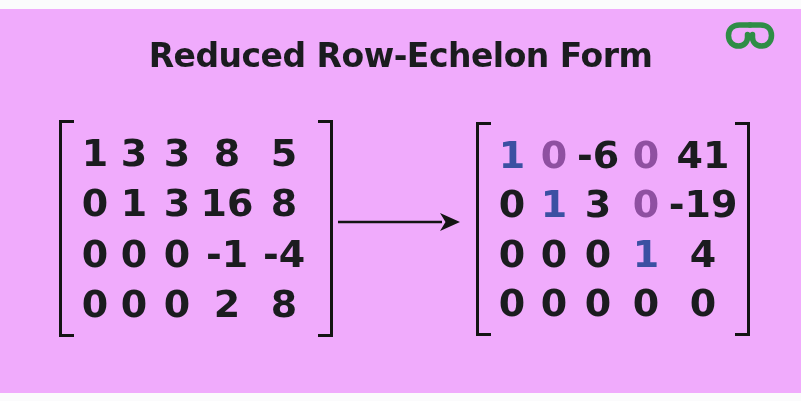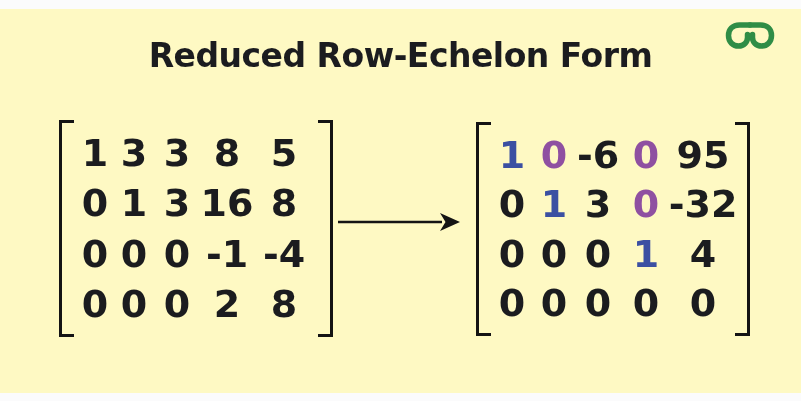--- a/index.html
+++ b/index.html
@@ -2,21 +2,21 @@
 <html><head>
 <meta charset="utf-8">
 <style>
   html, body { margin: 0; padding: 0; background: #e9eaec; }
   * { box-sizing: border-box; }
 
   .canvas {
     position: relative;
     width: 801px;
     height: 401px;
-    background: #fef9c3;
+    background: #f0abfc;
     overflow: hidden;
     font-family: "DejaVu Sans", "Liberation Sans", sans-serif;
   }
 
   .strip {
     position: absolute;
     left: 0;
     width: 801px;
     background: #fbfbfc;
   }
@@ -140,26 +140,26 @@
     <path d="M104 3 L124 12 L104 21 L109.5 12 Z" fill="#141414"></path>
   </svg>
 
   <div class="matrix m-right">
     <div class="bracket l"></div>
     <div class="mgrid">
         <div class="cell blue">1</div>
         <div class="cell purple">0</div>
         <div class="cell ink">-6</div>
         <div class="cell purple">0</div>
-        <div class="cell ink">95</div>
+        <div class="cell ink">41</div>
         <div class="cell ink">0</div>
         <div class="cell blue">1</div>
         <div class="cell ink">3</div>
         <div class="cell purple">0</div>
-        <div class="cell ink">-32</div>
+        <div class="cell ink">-19</div>
         <div class="cell ink">0</div>
         <div class="cell ink">0</div>
         <div class="cell ink">0</div>
         <div class="cell blue">1</div>
         <div class="cell ink">4</div>
         <div class="cell ink">0</div>
         <div class="cell ink">0</div>
         <div class="cell ink">0</div>
         <div class="cell ink">0</div>
         <div class="cell ink">0</div>

